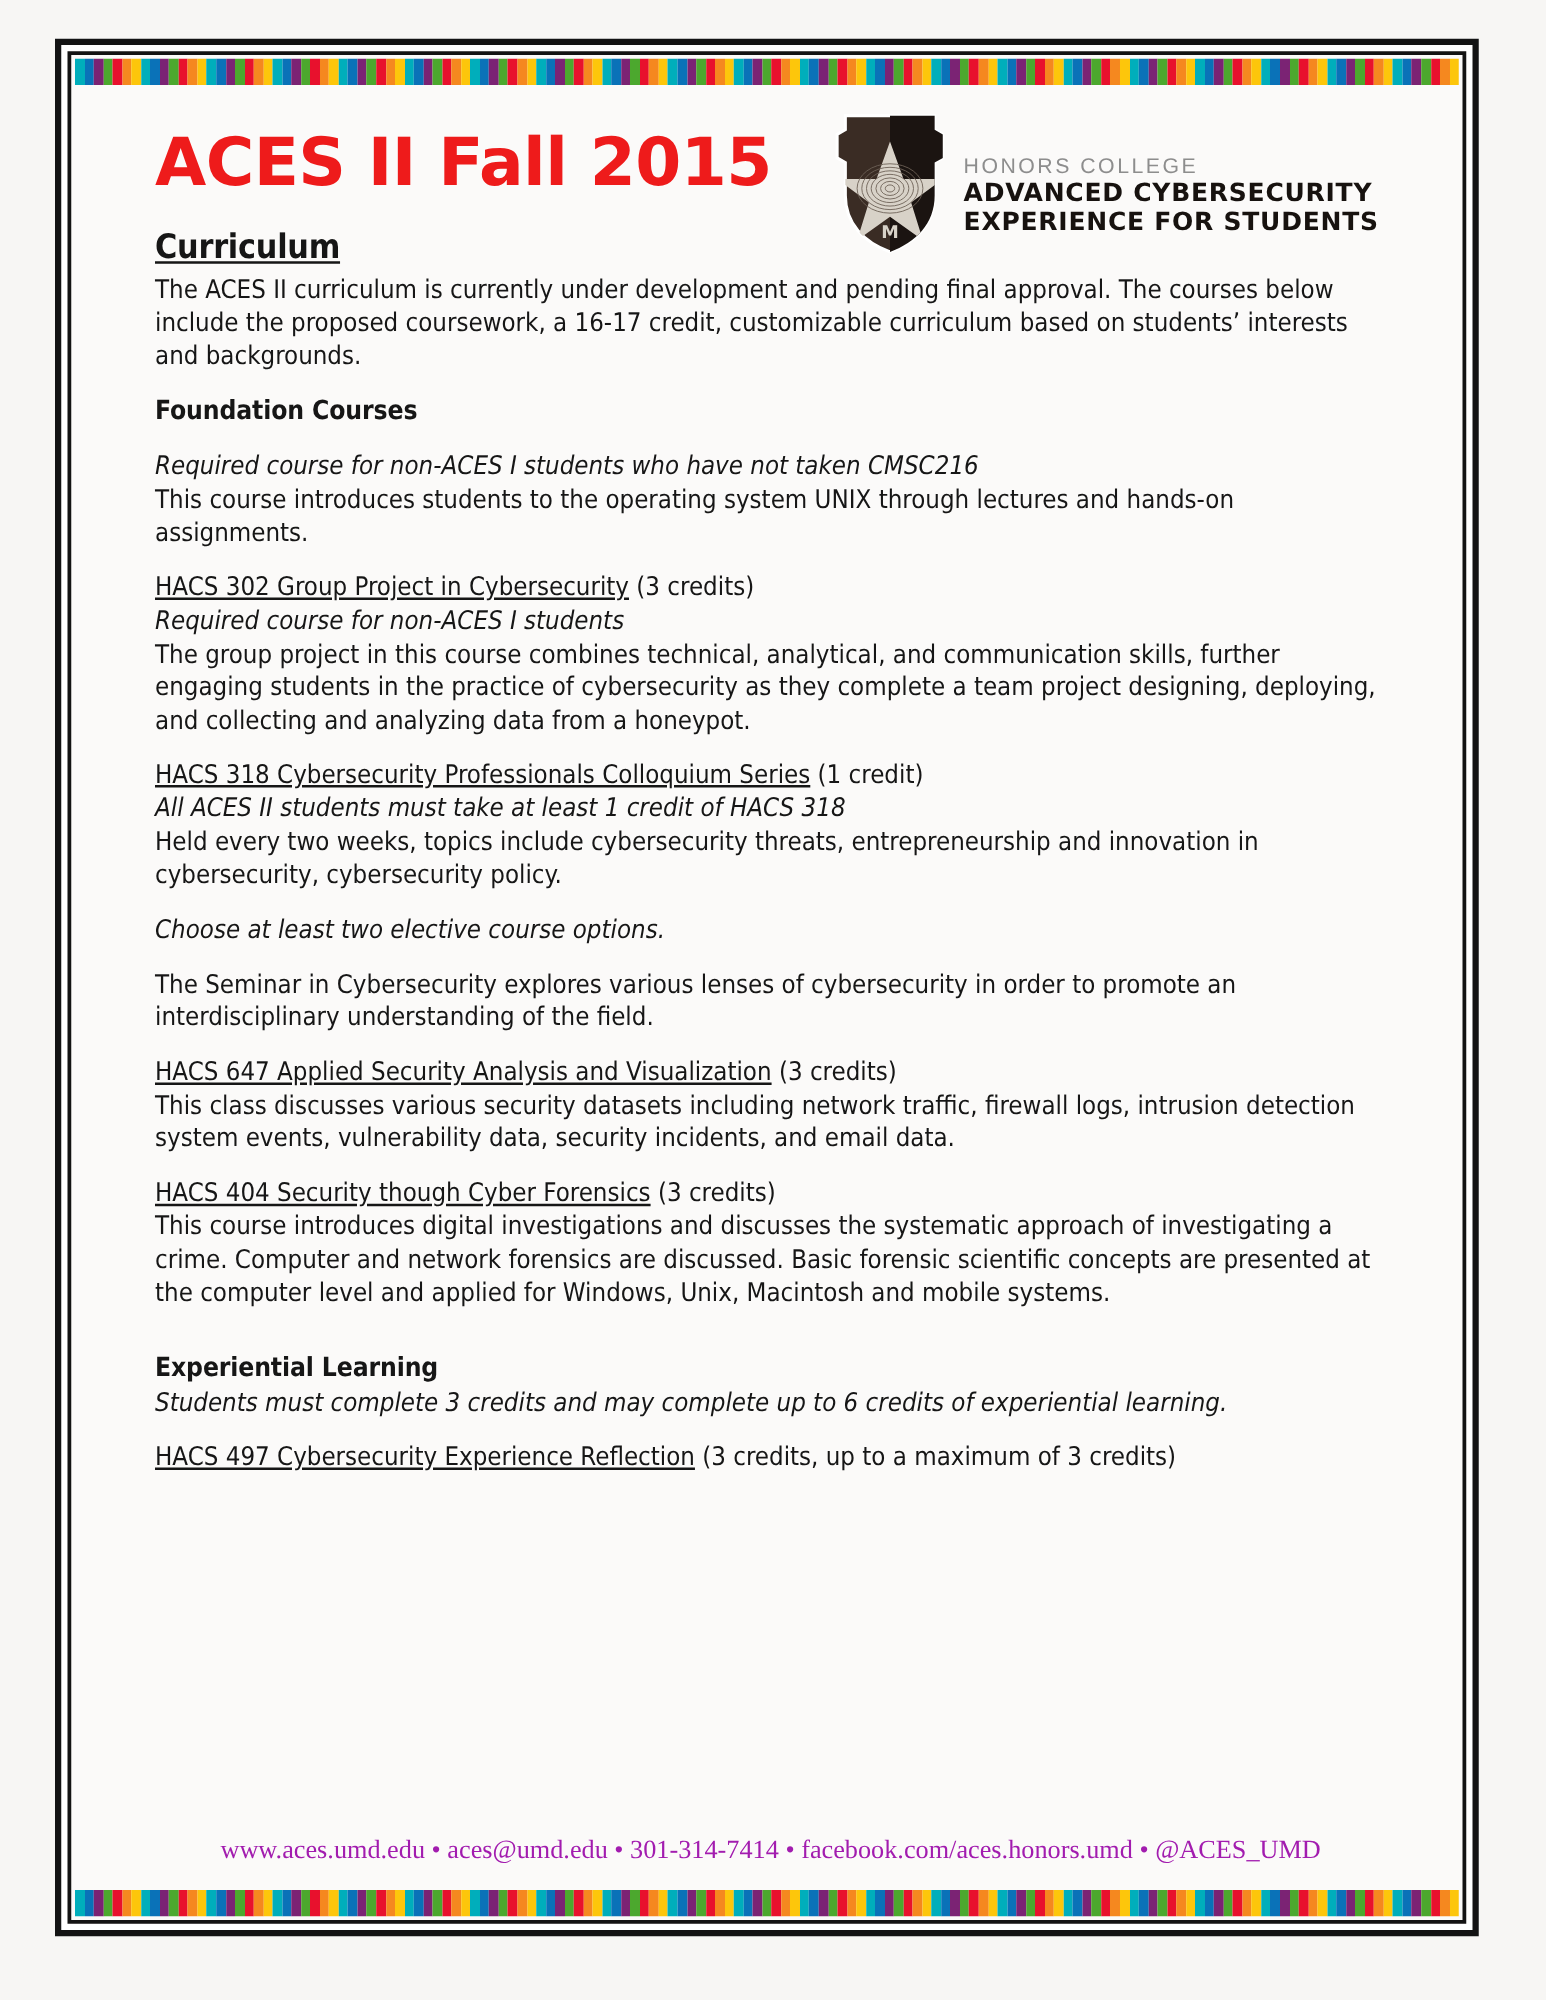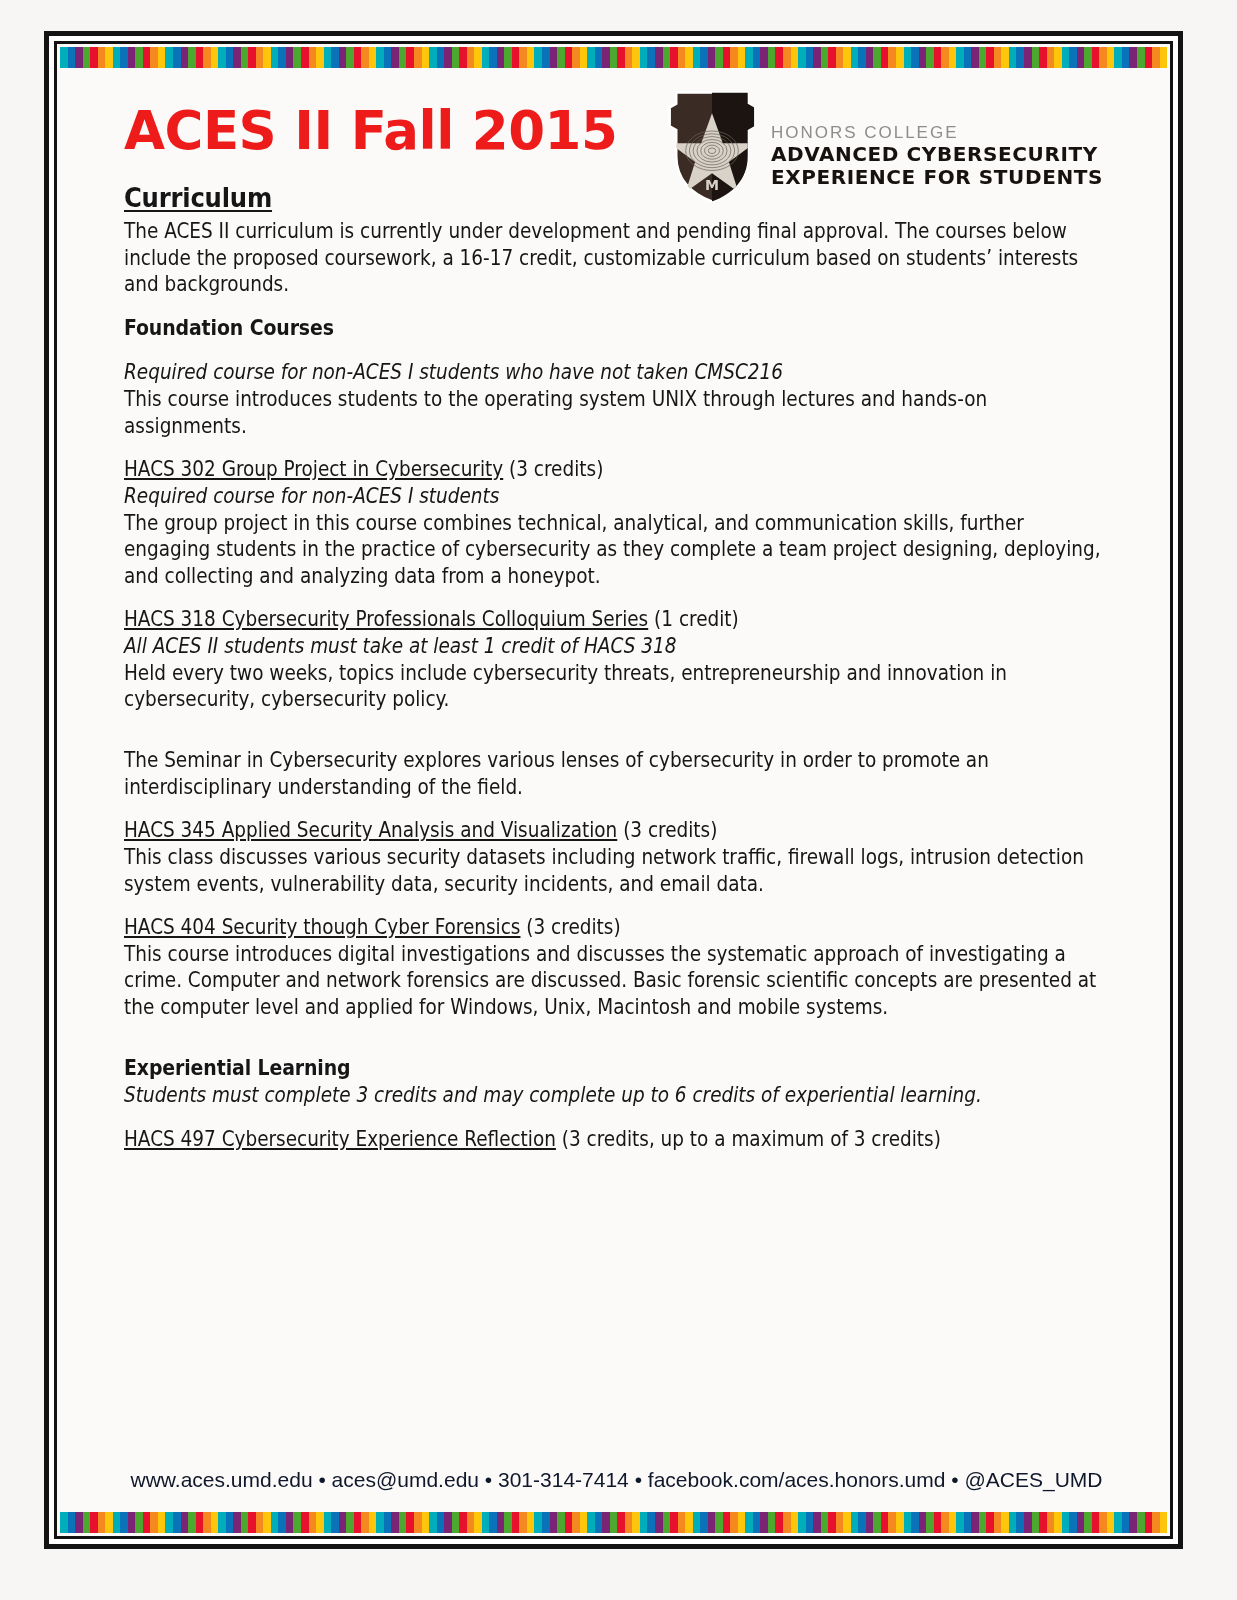--- a/index.html
+++ b/index.html
@@ -151,24 +151,24 @@
     text-underline-offset: 2px;
   }
   .ital {
     font-style: italic;
     margin: 0;
   }
   .desc { margin: 0; }
 
   .footer-line {
     text-align: center;
-    font-family: Liberation Sans, sans-serif;
+    font-family: Liberation Serif, serif;
     font-stretch: condensed;
     font-size: 21px;
-    color: #0f172a;
+    color: #a21caf;
     padding-bottom: 4px;
   }
   .footer-wrap {
     flex: 0 0 auto;
     padding: 0 46px 16px 52px;
   }
 </style>
 </head>
 <body>
 
@@ -392,29 +392,30 @@
           </div>
 
           <div class="gap-md"></div>
           <div>
             <p class="course"><span class="cname">HACS 318 Cybersecurity Professionals Colloquium Series</span> <span>(1 credit)</span></p>
             <p class="ital">All ACES II students must take at least 1 credit of HACS 318</p>
             <p class="desc">Held every two weeks, topics include cybersecurity threats, entrepreneurship and innovation in cybersecurity, cybersecurity policy.</p>
           </div>
 
           <div class="gap-md"></div>
+          <p class="ital">Choose at least two elective course options.</p>
 
           <div class="gap-md"></div>
           <div>
             <p class="desc">The Seminar in Cybersecurity explores various lenses of cybersecurity in order to promote an interdisciplinary understanding of the field.</p>
           </div>
 
           <div class="gap-md"></div>
           <div>
-            <p class="course"><span class="cname">HACS 345 Applied Security Analysis and Visualization</span> <span>(3 credits)</span></p>
+            <p class="course"><span class="cname">HACS 647 Applied Security Analysis and Visualization</span> <span>(3 credits)</span></p>
             <p class="desc">This class discusses various security datasets including network traffic, firewall logs, intrusion detection system events, vulnerability data, security incidents, and email data.</p>
           </div>
 
           <div class="gap-md"></div>
           <div>
             <p class="course"><span class="cname">HACS 404 Security though Cyber Forensics</span> <span>(3 credits)</span></p>
             <p class="desc">This course introduces digital investigations and discusses the systematic approach of investigating a crime. Computer and network forensics are discussed. Basic forensic scientific concepts are presented at the computer level and applied for Windows, Unix, Macintosh and mobile systems.</p>
           </div>
 
           <div class="gap-md"></div>

